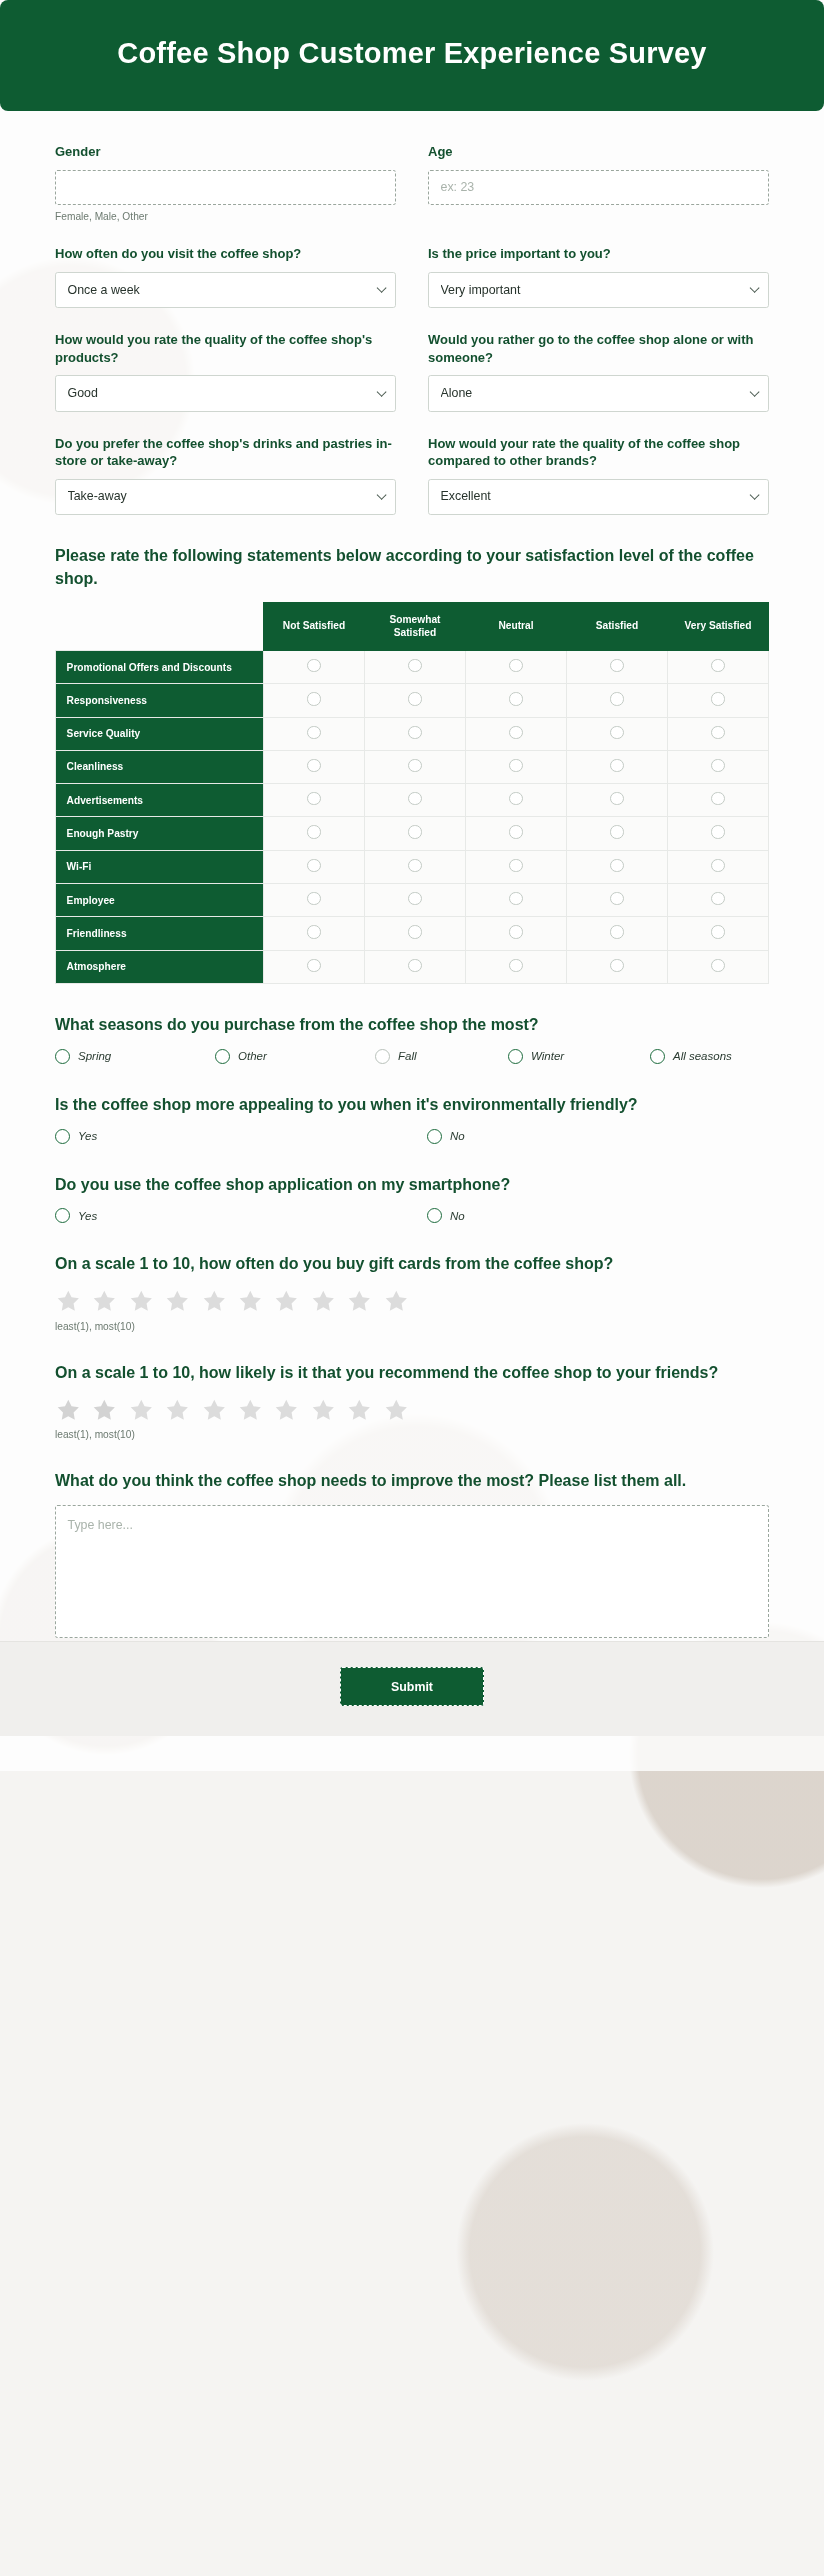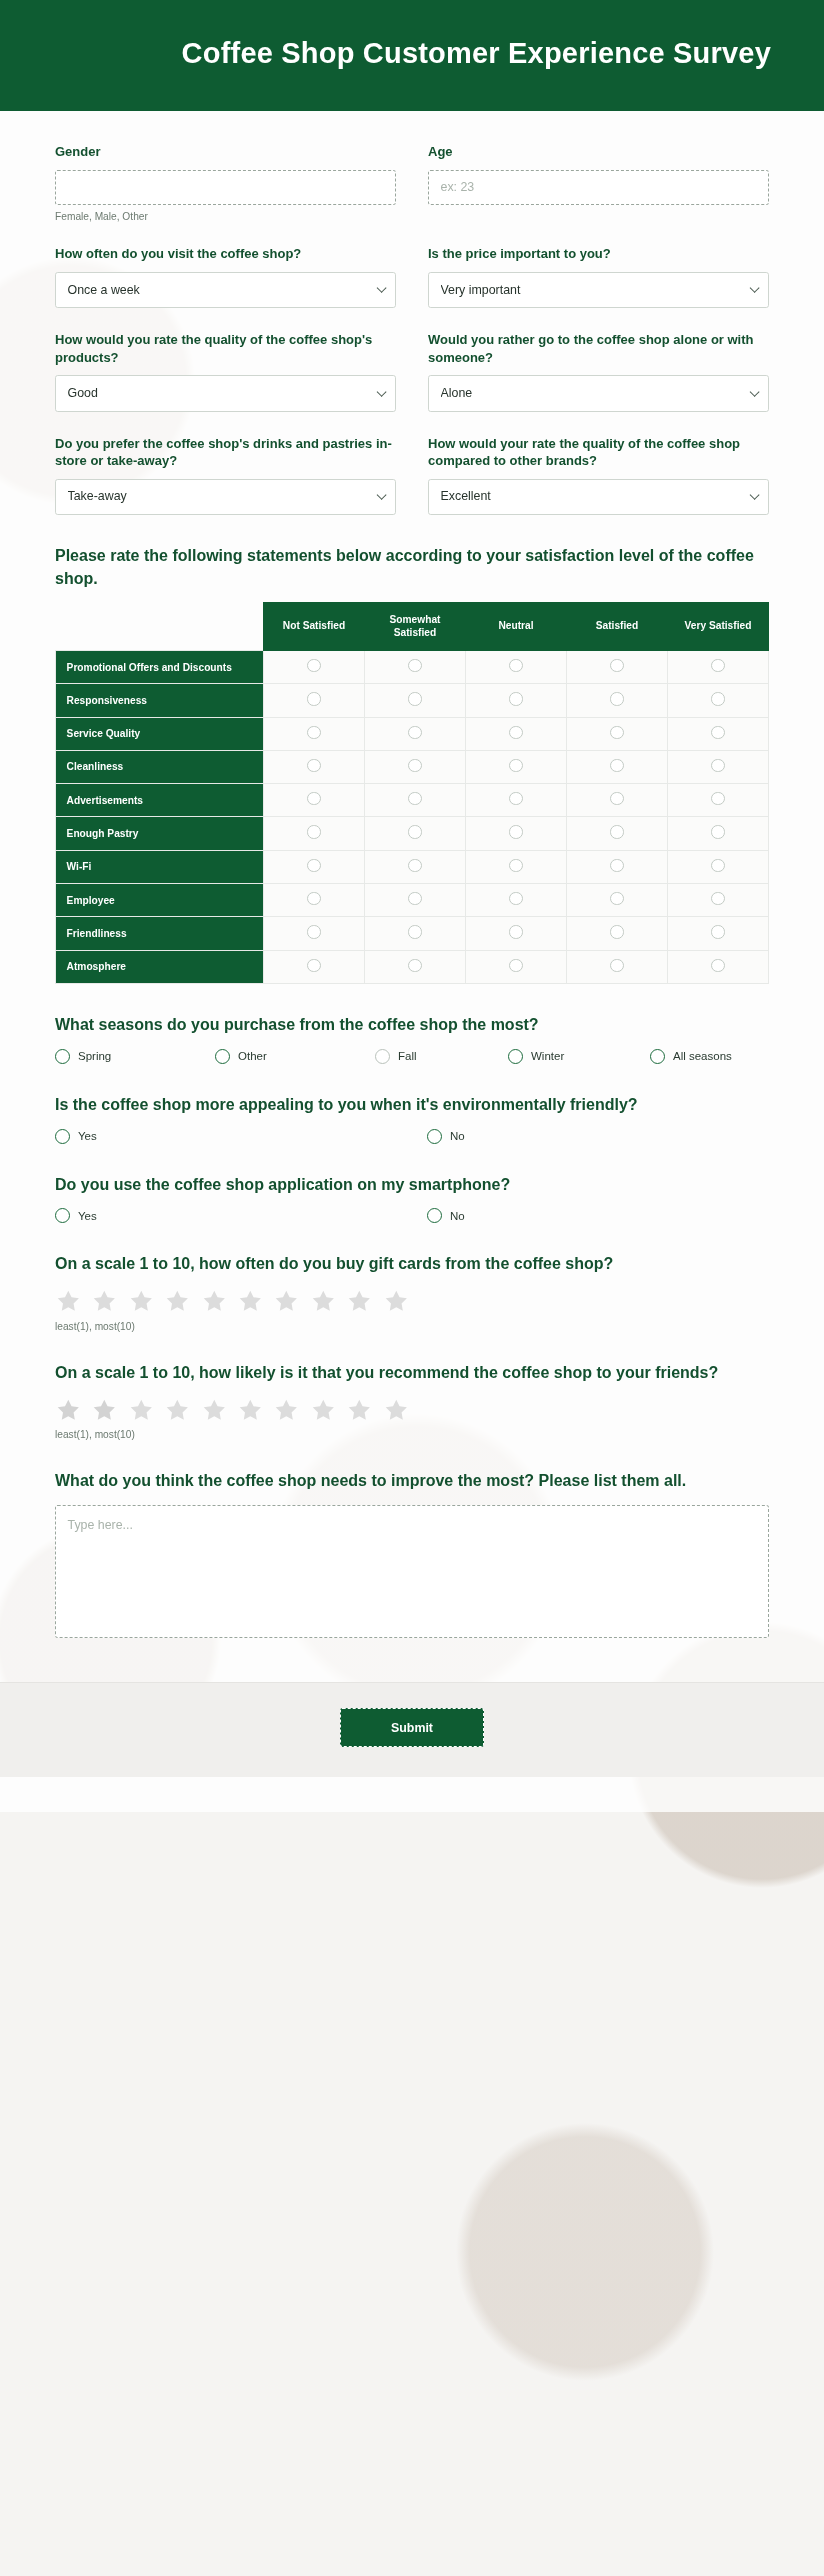--- a/index.html
+++ b/index.html
@@ -26,21 +26,22 @@
   }
   .form-card {
     position: relative;
     width: 824px;
     background: rgba(255,255,255,0.80);
     padding-bottom: 35px;
   }
   .header {
     background: #0e5c32;
     padding: 35px 53px 39px;
-    text-align: right;
+    text-align: center;
+    border-radius: 8px;
   }
   .header h1 {
     margin: 0;
     font-size: 29px;
     line-height: 1.28;
     color: #ffffff;
     font-weight: bold;
     letter-spacing: 0.2px;
   }
   .content { padding: 32px 55px 0; }
@@ -150,20 +151,21 @@
   }
 
   
   .opt-row { display: flex; align-items: center; margin-top: 12.4px; }
   .opt {
     display: flex;
     align-items: center;
     font-size: 11.5px;
     color: #2a3b31;
     cursor: pointer;
+    font-style: italic;
   }
   .opt .bubble {
     width: 15px; height: 15px;
     border: 1.4px solid #1c6b3d;
     border-radius: 50%;
     margin-right: 8px;
     background: #ffffff;
     display: inline-block;
     flex: none;
   }
@@ -181,21 +183,20 @@
   .star svg { display:block; }
 
   .textarea-wrap { margin-top: 10.6px; }
   textarea.long-input {
     height: 133px;
     resize: none;
     line-height: 1.5;
   }
 
   .submit-bar {
-    margin-top: 41px;
     padding: 25px 0 30px;
     background: #f0efed;
     text-align: center;
     border-top: 0.9px solid #e5e4e1;
   }
   .submit-btn {
     background: #0e5c32;
     color: #ffffff;
     border: 0.9px dashed #ffffff;
     border-radius: 2.7px;

